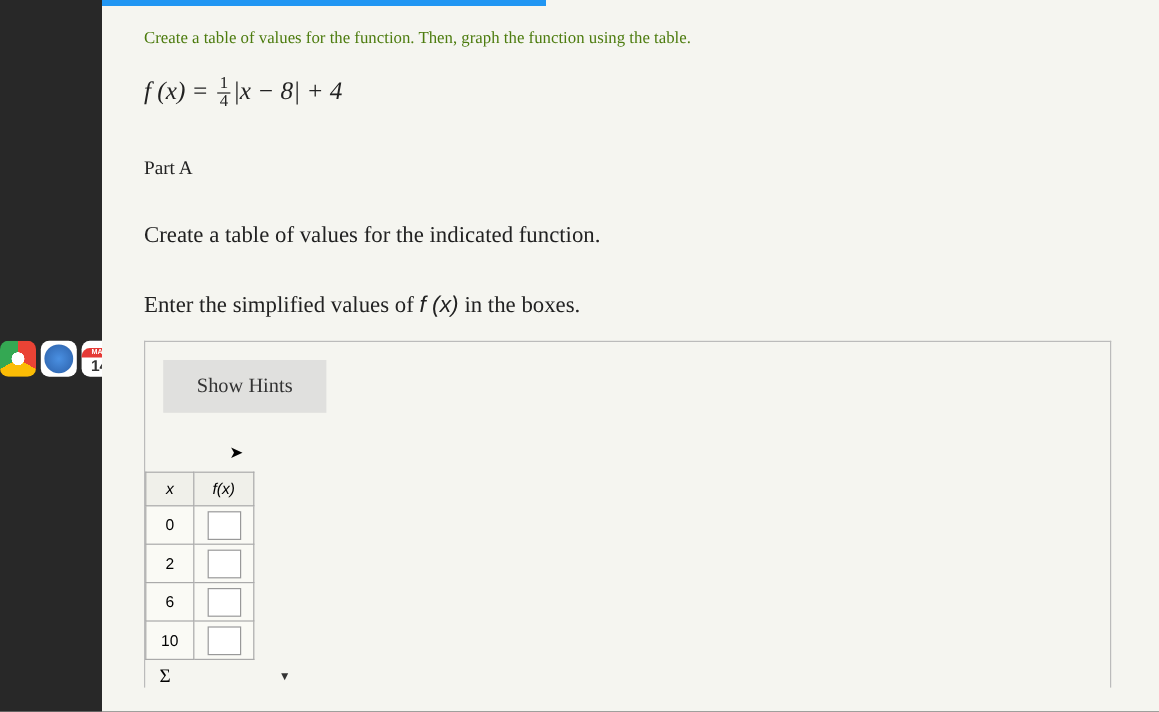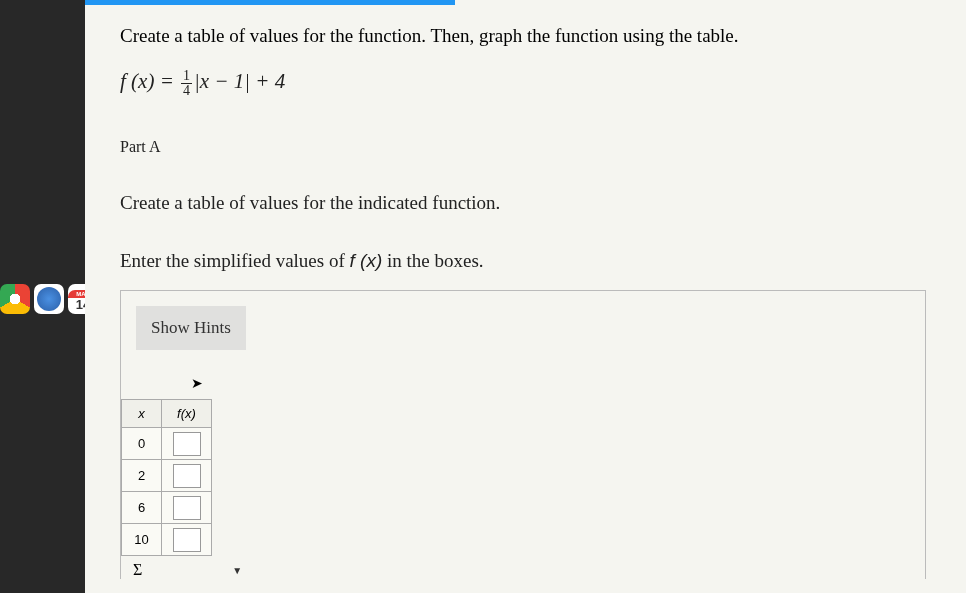--- a/index.html
+++ b/index.html
@@ -83,22 +83,22 @@
       background: #2196f3;
     }
     .directions {
       font-size: 19px;
       color: #222;
       margin-bottom: 22px;
       margin-top: 5px;
     }
     .directions strong { font-weight: bold; }
     .instruction {
-      font-size: 19px;
-      color: #000000;
+      font-size: 14px;
+      color: #4d7c0f;
       margin-bottom: 22px;
     }
     .equation {
       font-size: 21px;
       font-style: italic;
       color: #222;
       font-family: Liberation Serif, serif;
       margin-bottom: 40px;
     }
     .equation .frac {
@@ -127,21 +127,21 @@
     .fx { font-style: italic; font-family: Liberation Sans, sans-serif; }
     
     .work-area {
       border: 1px solid #bbb;
       border-bottom: none;
       padding: 15px 0 0 0;
     }
     .hints-btn {
       background: #e0e0de;
       border: none;
-      padding: 12px 15px;
+      padding: 12px 28px;
       font-size: 17px;
       color: #333;
       font-family: Georgia, serif;
       cursor: pointer;
       margin-left: 15px;
       margin-bottom: 25px;
     }
     .cursor {
       font-size: 14px;
       margin-left: 70px;
@@ -220,21 +220,21 @@
   <div class="dock-icon trash"></div>
 </div>
 
 <div class="content">
   <div class="progress-bar"></div>
 
 
   <p class="instruction">Create a table of values for the function. Then, graph the function using the table.</p>
 
   <p class="equation">
-    <span>f (x) = </span><span class="frac"><span class="num">1</span><span class="den">4</span></span><span>|x − 1|</span><span> + 4</span>
+    <span>f (x) = </span><span class="frac"><span class="num">1</span><span class="den">4</span></span><span>|x − 8|</span><span> + 4</span>
   </p>
 
   <p class="part-title">Part A</p>
 
   <p class="sub-instruction">Create a table of values for the indicated function.</p>
 
   <p class="sub-instruction">
     <span>Enter the simplified values of </span><span class="fx">f (x)</span><span> in the boxes.</span>
   </p>
 

